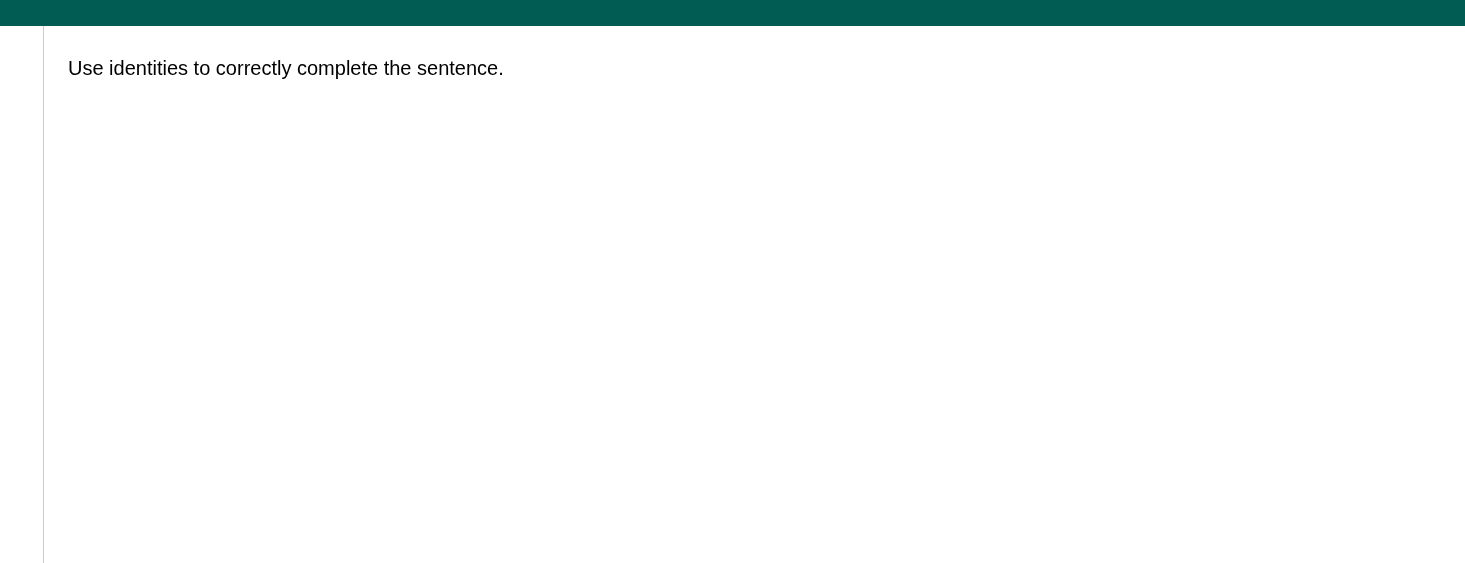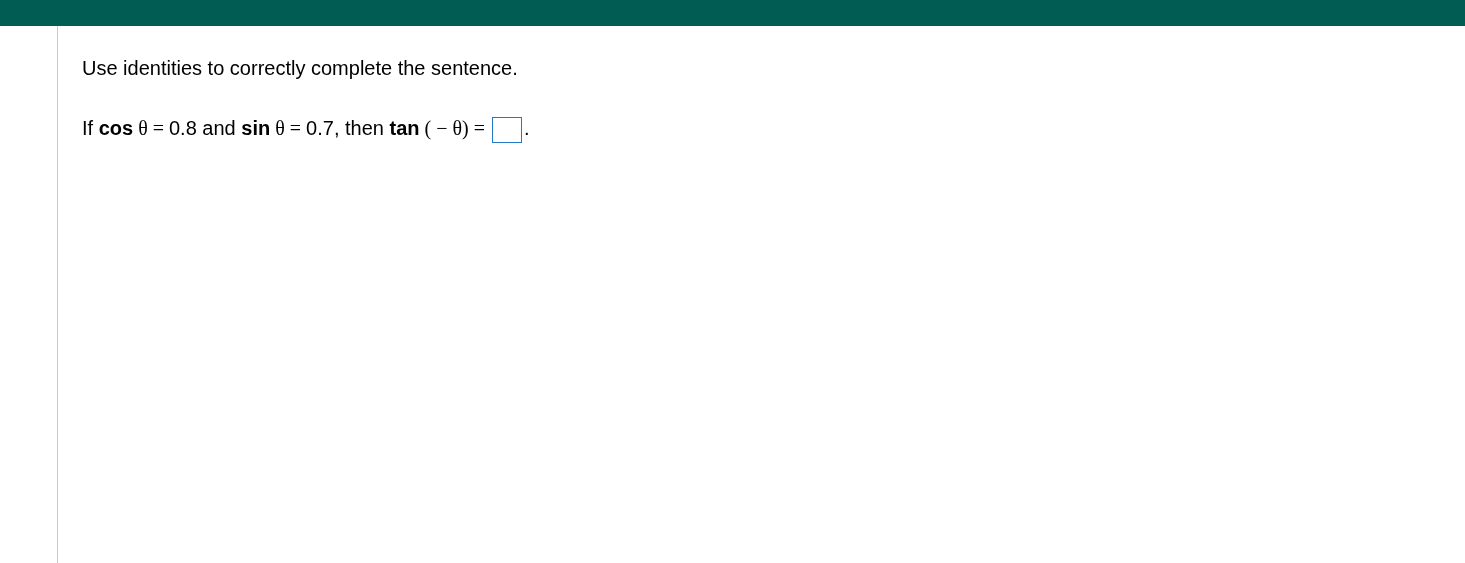--- a/index.html
+++ b/index.html
@@ -15,21 +15,20 @@
       position: relative;
     }
     .top-bar {
       width: 100%;
       height: 26px;
       background: #015c54;
     }
     .content-wrapper {
       position: relative;
       display: flex;
-      padding-left: 14px;
     }
     .left-sidebar {
       width: 44px;
       height: 537px;
       border-right: 1px solid #cccccc;
       position: relative;
     }
     .main-content {
       padding: 28px 24px;
       flex: 1;
@@ -74,18 +73,15 @@
 
 <div class="top-bar"></div>
 
 <div class="content-wrapper">
   <div class="left-sidebar">
   </div>
 
   <div class="main-content">
     <p class="instruction">Use identities to correctly complete the sentence.</p>
 
-    <p class="problem-line">
-      <span>If </span><span class="bold">cos</span><span class="theta"> θ = </span><span>0.8</span><span> and </span><span class="bold">sin</span><span class="theta"> θ = </span><span>0.7</span><span>, then </span><span class="bold">tan</span><span class="theta"> ( − θ) = </span><input type="text" class="answer-input" value="" style=""><span>.</span>
-    </p>
 
   </div>
 </div>
 
 </body></html>

